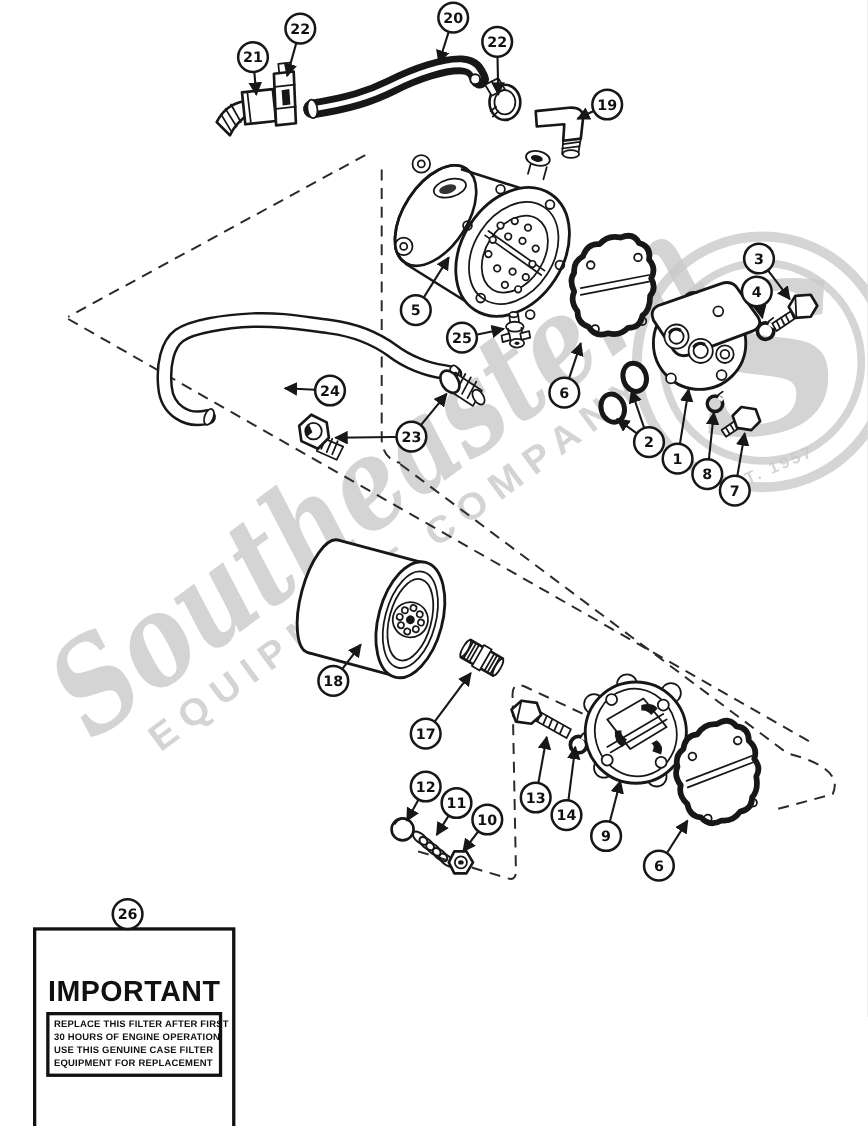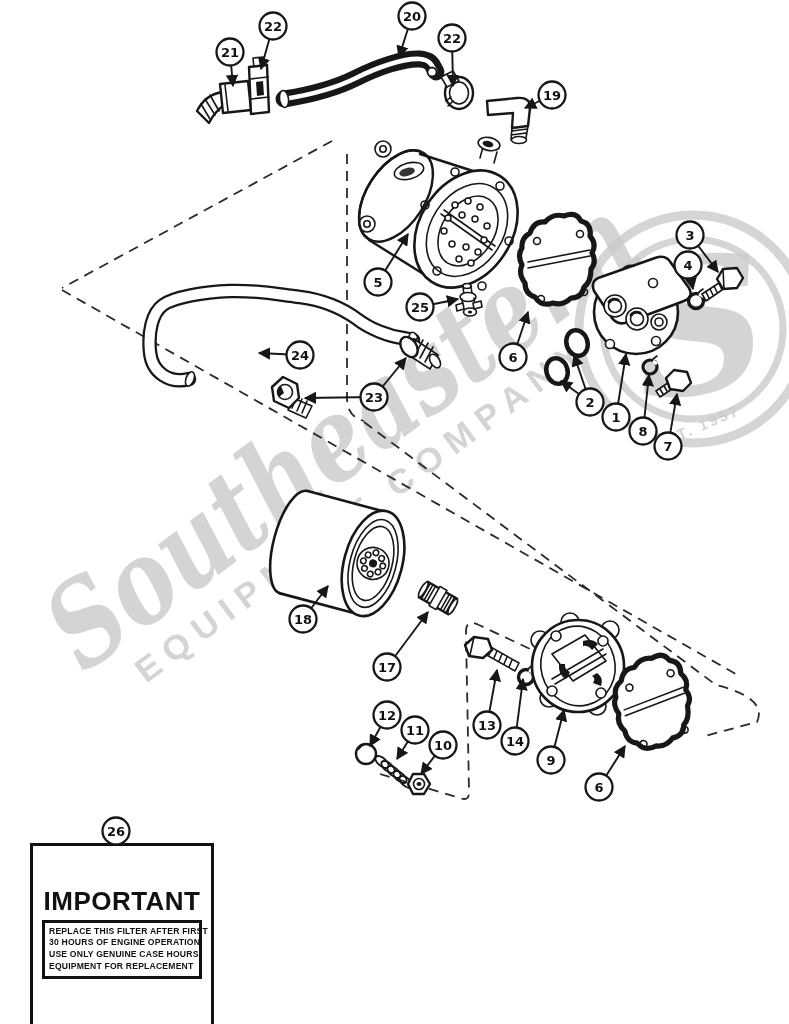--- a/index.html
+++ b/index.html
@@ -34,21 +34,21 @@
 </head>
 <body>
 
 <div class="page">
 
   <div class="label-box">
     <div class="label-head">IMPORTANT</div>
     <div class="label-inner">
       <div class="label-line">REPLACE THIS FILTER AFTER FIRST</div>
       <div class="label-line">30 HOURS OF ENGINE OPERATION</div>
-      <div class="label-line">USE ONLY GENUINE CASE HOURS</div>
+      <div class="label-line">USE THIS GENUINE CASE FILTER</div>
       <div class="label-line">EQUIPMENT FOR REPLACEMENT</div>
     </div>
   </div>
 
   <svg class="diagram" width="789" height="1024" viewBox="0 0 789 1024">
     <defs>
       <marker id="ah" viewBox="0 0 10 10" refX="9" refY="5" markerWidth="6.5" markerHeight="6.5" orient="auto">
         <path d="M0,0 L10,5 L0,10 z" fill="#171717"></path>
       </marker>
 

